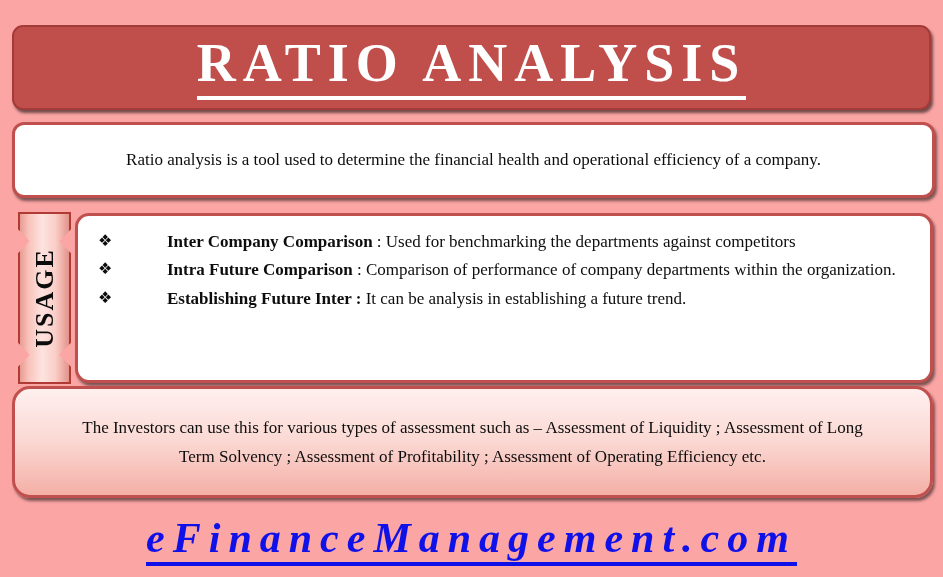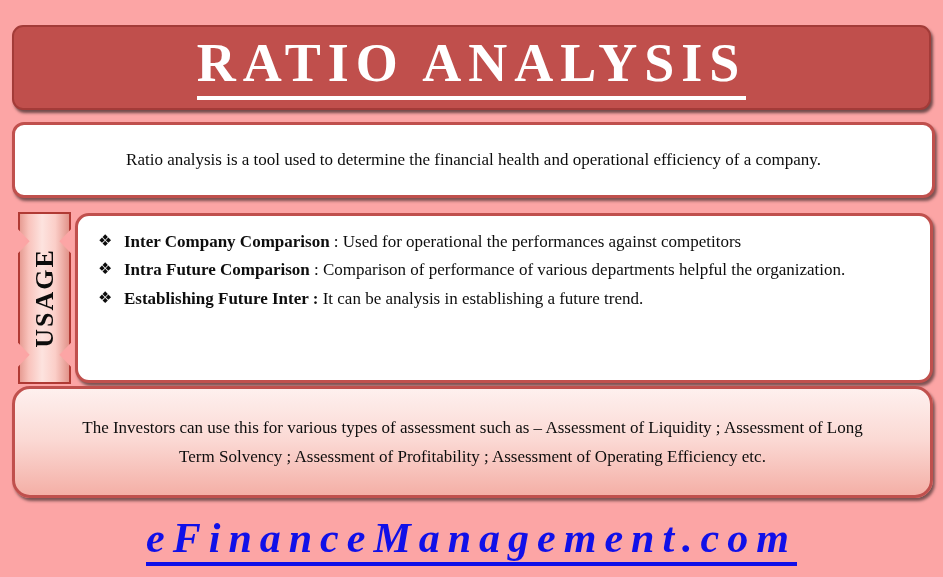--- a/index.html
+++ b/index.html
@@ -137,20 +137,21 @@
     font-size: 16px;
     line-height: 1.55;
     color: #0d0d0d;
     text-align: left;
   }
   .bullet-body {
     flex: 1 1 auto;
   }
   .bullet-term {
     font-weight: bold;
+    margin-left: 43px;
   }
 
   
   .investors-box {
     position: absolute;
     left: 12px;
     top: 386px;
     width: 921px;
     height: 112px;
     box-sizing: border-box;
@@ -207,25 +208,25 @@
   </div>
 
   <div class="usage-ribbon">
     <div class="usage-label">USAGE</div>
   </div>
 
   <div class="usage-box">
     <ul class="bullet-list">
       <li class="bullet-item">
         <span class="bullet-glyph">❖</span>
-        <span class="bullet-body"><span class="bullet-term">Inter Company Comparison</span><span> : Used for operational the performances against competitors</span></span>
+        <span class="bullet-body"><span class="bullet-term">Inter Company Comparison</span><span> : Used for benchmarking the departments against competitors</span></span>
       </li>
       <li class="bullet-item">
         <span class="bullet-glyph">❖</span>
-        <span class="bullet-body"><span class="bullet-term">Intra Future Comparison</span><span> : Comparison of performance of various departments helpful the organization.</span></span>
+        <span class="bullet-body"><span class="bullet-term">Intra Future Comparison</span><span> : Comparison of performance of company departments within the organization.</span></span>
       </li>
       <li class="bullet-item">
         <span class="bullet-glyph">❖</span>
         <span class="bullet-body"><span class="bullet-term">Establishing Future Inter :</span><span> It can be analysis in establishing a future trend.</span></span>
       </li>
     </ul>
   </div>
 
   <div class="investors-box">
     <div class="investors-text">The Investors can use this for various types of assessment such as – Assessment of Liquidity ; Assessment of Long Term Solvency ; Assessment of Profitability ; Assessment of Operating Efficiency etc.</div>

